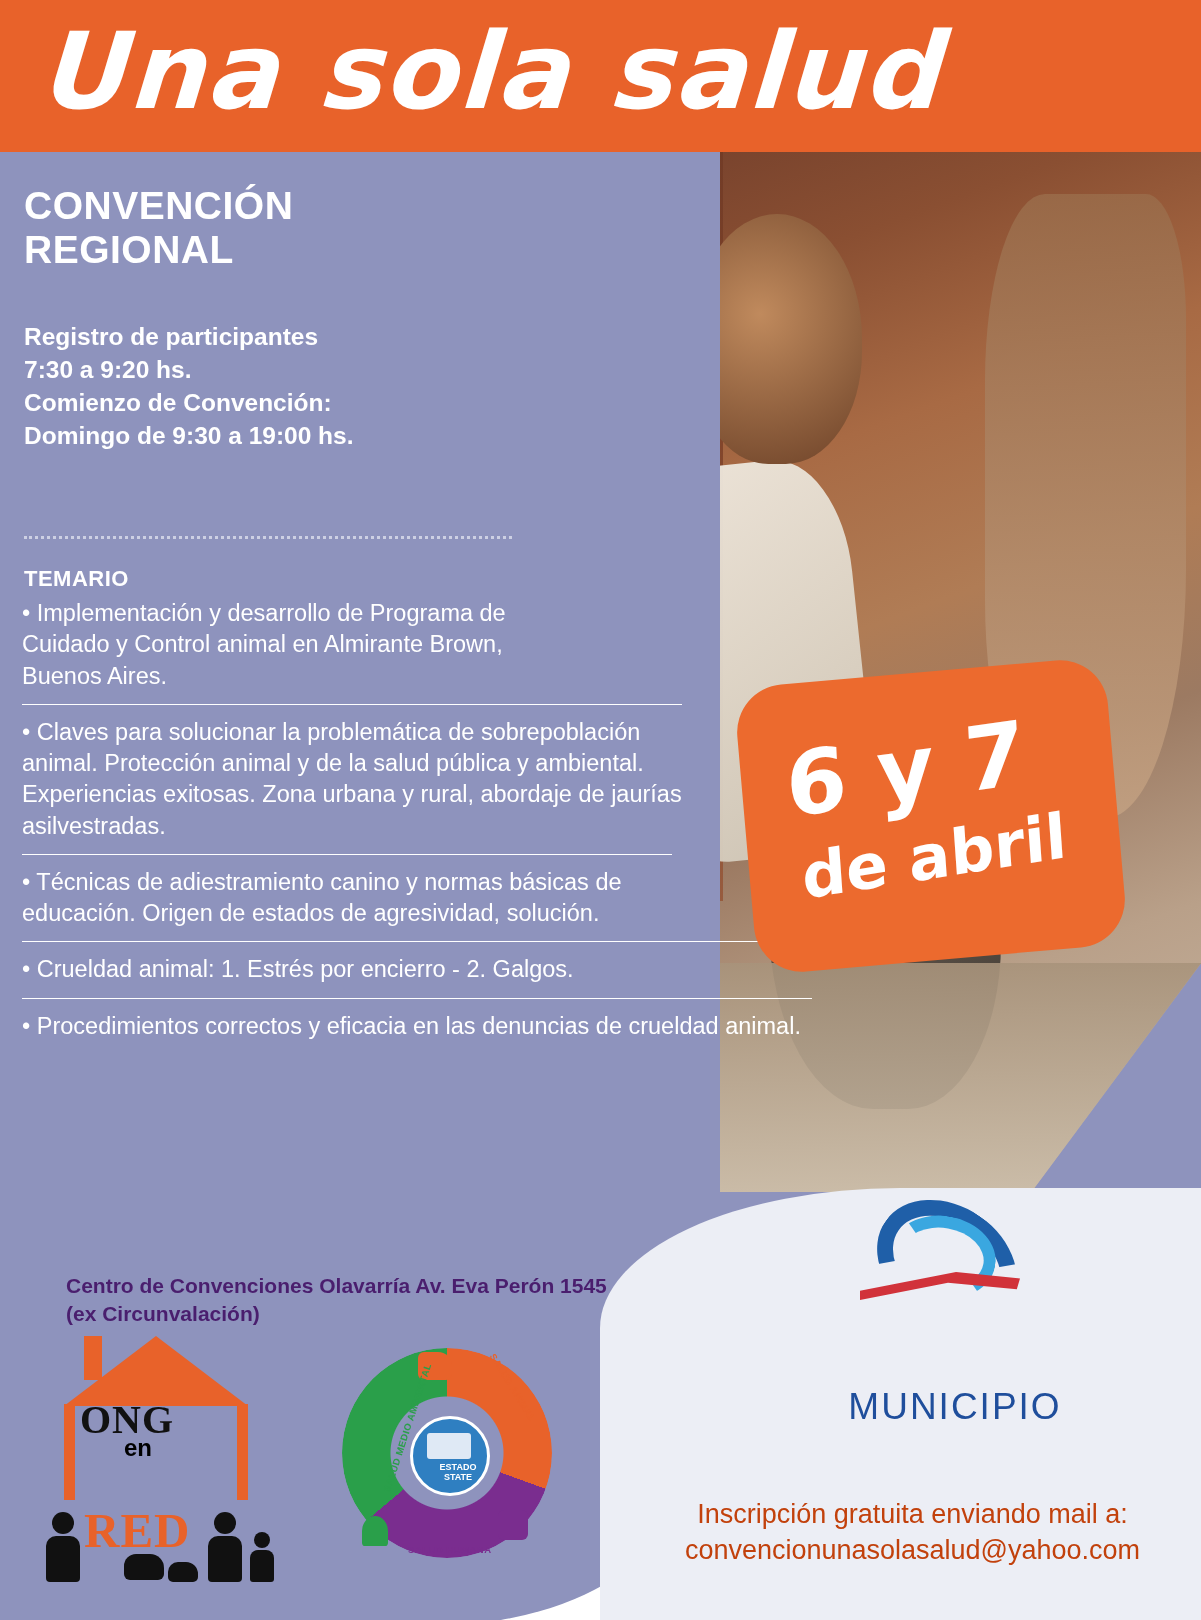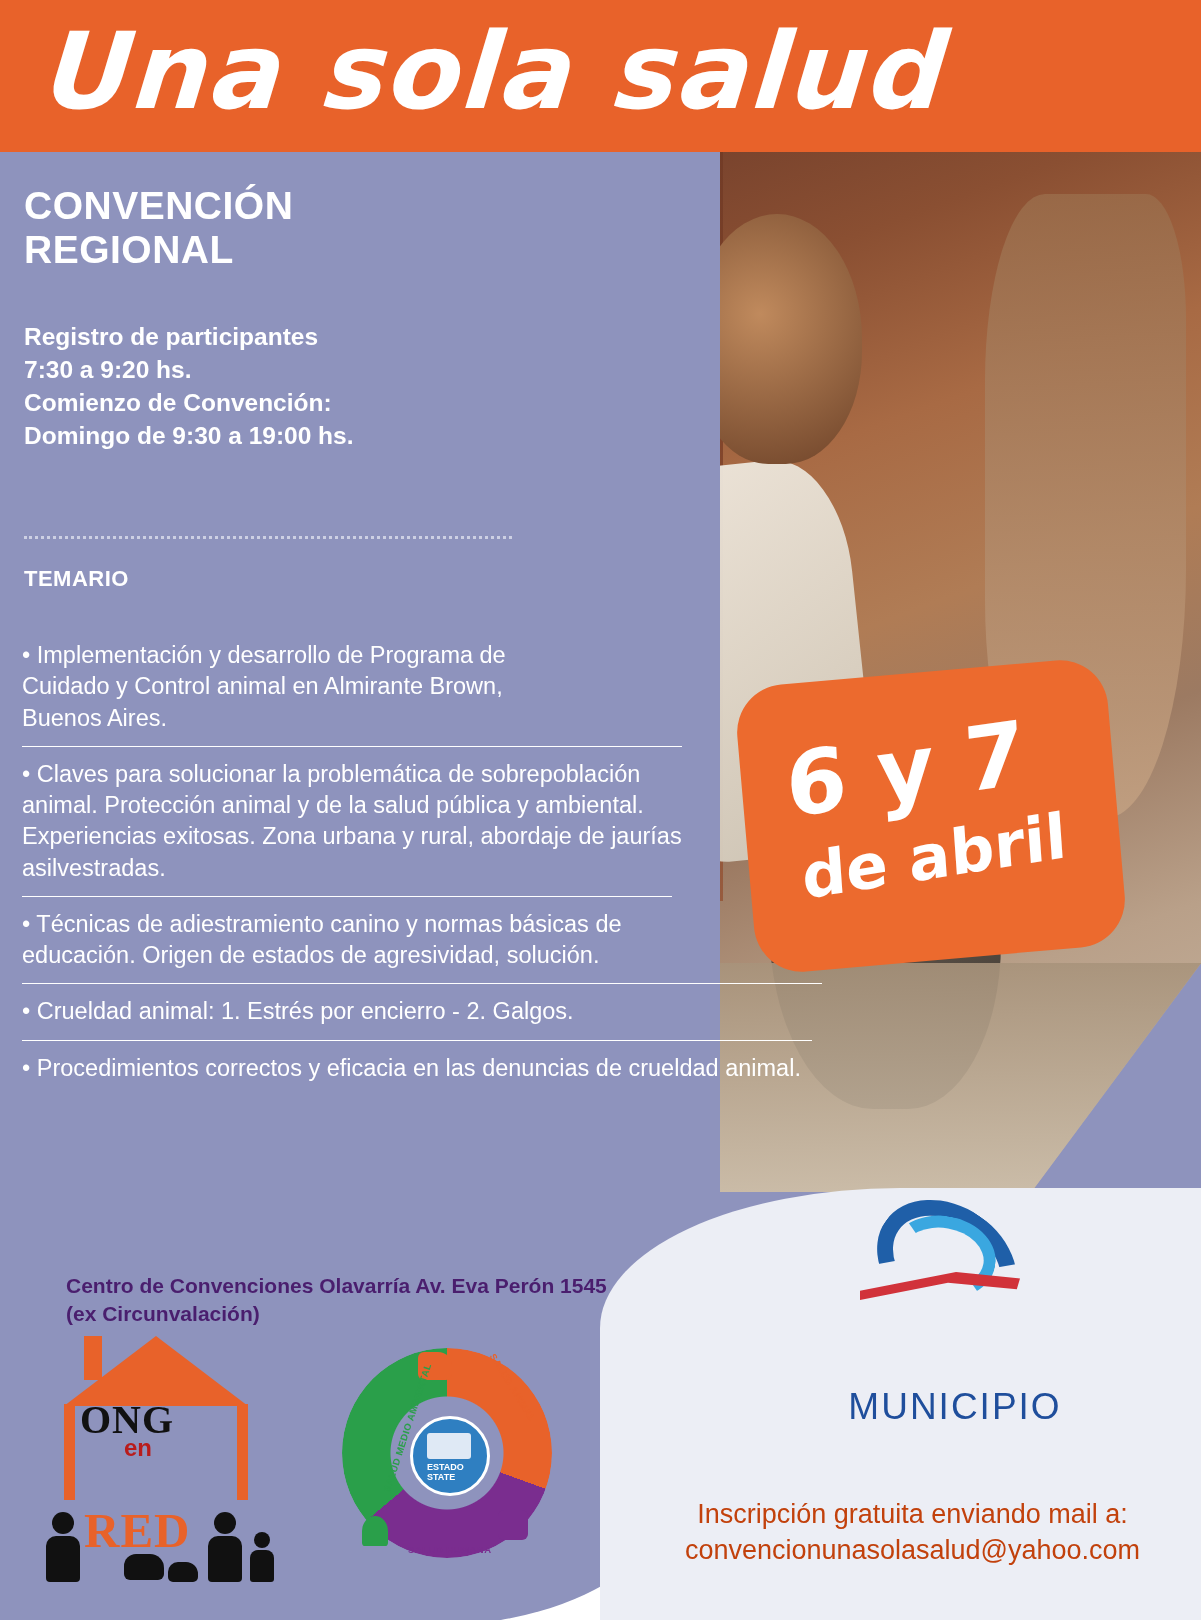--- a/index.html
+++ b/index.html
@@ -111,21 +111,21 @@
     position:absolute;left:22px;top:598px;width:760px;
     color:#ffffff;
   }
   .topic{
     font-size:23.5px;line-height:1.33;padding:0 0 10px 0;
   }
   .topic + .topic{
     border-top:1.6px solid #ffffff;
     padding-top:12px;margin-top:2px;
   }
-  .topic.t1{width:540px;margin-top:42px;}
+  .topic.t1{width:540px;}
   .topic.t2{width:660px;}
   .topic.t3{width:650px;}
   .topic.t4{width:800px;}
   .topic.t5{width:790px;}
   
   .date-badge{
     position:absolute;left:745px;top:672px;width:372px;height:288px;
     background:#ec6a2e;
     border-radius:48px;
     transform:rotate(-5deg);
@@ -171,21 +171,21 @@
   }
   .ong .roof{
     position:absolute;left:36px;top:6px;width:0;height:0;
     border-left:92px solid transparent;border-right:92px solid transparent;
     border-bottom:70px solid #e8622a;
   }
   .ong .wall-l{position:absolute;left:36px;top:74px;width:11px;height:96px;background:#e8622a;}
   .ong .wall-r{position:absolute;left:209px;top:74px;width:11px;height:96px;background:#e8622a;}
   .ong .chimney{position:absolute;left:56px;top:6px;width:18px;height:44px;background:#e8622a;}
   .ong .t1{position:absolute;left:52px;top:66px;font-size:40px;font-weight:bold;color:#111;font-family:"Liberation Serif",serif;letter-spacing:1px;}
-  .ong .t2{position:absolute;left:96px;top:104px;font-size:24px;font-weight:bold;color:#b91c1c;}
+  .ong .t2{position:absolute;left:96px;top:104px;font-size:24px;font-weight:bold;color:#000000;}
   .ong .t3{position:absolute;left:56px;top:128px;font-size:49px;font-weight:bold;color:#e8622a;font-family:"Liberation Serif",serif;letter-spacing:1px;margin-top:44px;}
   .ong .fig{position:absolute;background:#111;}
   .ong .f1h{left:24px;top:182px;width:22px;height:22px;border-radius:50%;}
   .ong .f1b{left:18px;top:206px;width:34px;height:46px;border-radius:10px 10px 4px 4px;}
   .ong .f2h{left:186px;top:182px;width:22px;height:22px;border-radius:50%;}
   .ong .f2b{left:180px;top:206px;width:34px;height:46px;border-radius:10px 10px 4px 4px;}
   .ong .f3h{left:226px;top:202px;width:16px;height:16px;border-radius:50%;}
   .ong .f3b{left:222px;top:220px;width:24px;height:32px;border-radius:8px 8px 3px 3px;}
   .ong .dog1{left:96px;top:224px;width:40px;height:26px;border-radius:12px 14px 6px 6px;}
   .ong .dog2{left:140px;top:232px;width:30px;height:20px;border-radius:10px 12px 5px 5px;}
@@ -200,21 +200,21 @@
             mask:radial-gradient(circle, transparent 56px, #000 57px);
   }
   .oh-core{
     position:absolute;left:88px;top:86px;width:74px;height:74px;border-radius:50%;
     background:#2f7fc1;border:3px solid #ffffff;
   }
   .oh-core .bld{
     position:absolute;left:14px;top:14px;width:44px;height:26px;background:#dfe9f5;border-radius:3px;
   }
   .oh-core .lbl{
-    position:absolute;left:14px;top:44px;width:74px;color:#fff;font-size:9px;font-weight:bold;line-height:1.1;
+    position:absolute;left:8px;top:44px;width:74px;text-align:center;color:#fff;font-size:9px;font-weight:bold;line-height:1.1;
   }
   .oh-lab{position:absolute;font-size:9.5px;font-weight:bold;letter-spacing:.5px;}
   .oh-lab.a{left:152px;top:52px;color:#e8622a;transform:rotate(58deg);}
   .oh-lab.b{left:18px;top:92px;color:#2a9f4a;transform:rotate(-72deg);}
   .oh-lab.c{left:86px;top:214px;color:#7a2d8f;}
   .oh-icon{position:absolute;}
   .oh-icon.horse{left:96px;top:22px;width:34px;height:28px;background:#e8622a;border-radius:6px 14px 6px 6px;}
   .oh-icon.tree{left:40px;top:186px;width:26px;height:30px;background:#2a9f4a;border-radius:50% 50% 12% 12%;}
   .oh-icon.people{left:176px;top:180px;width:30px;height:30px;background:#7a2d8f;border-radius:6px;}
   

